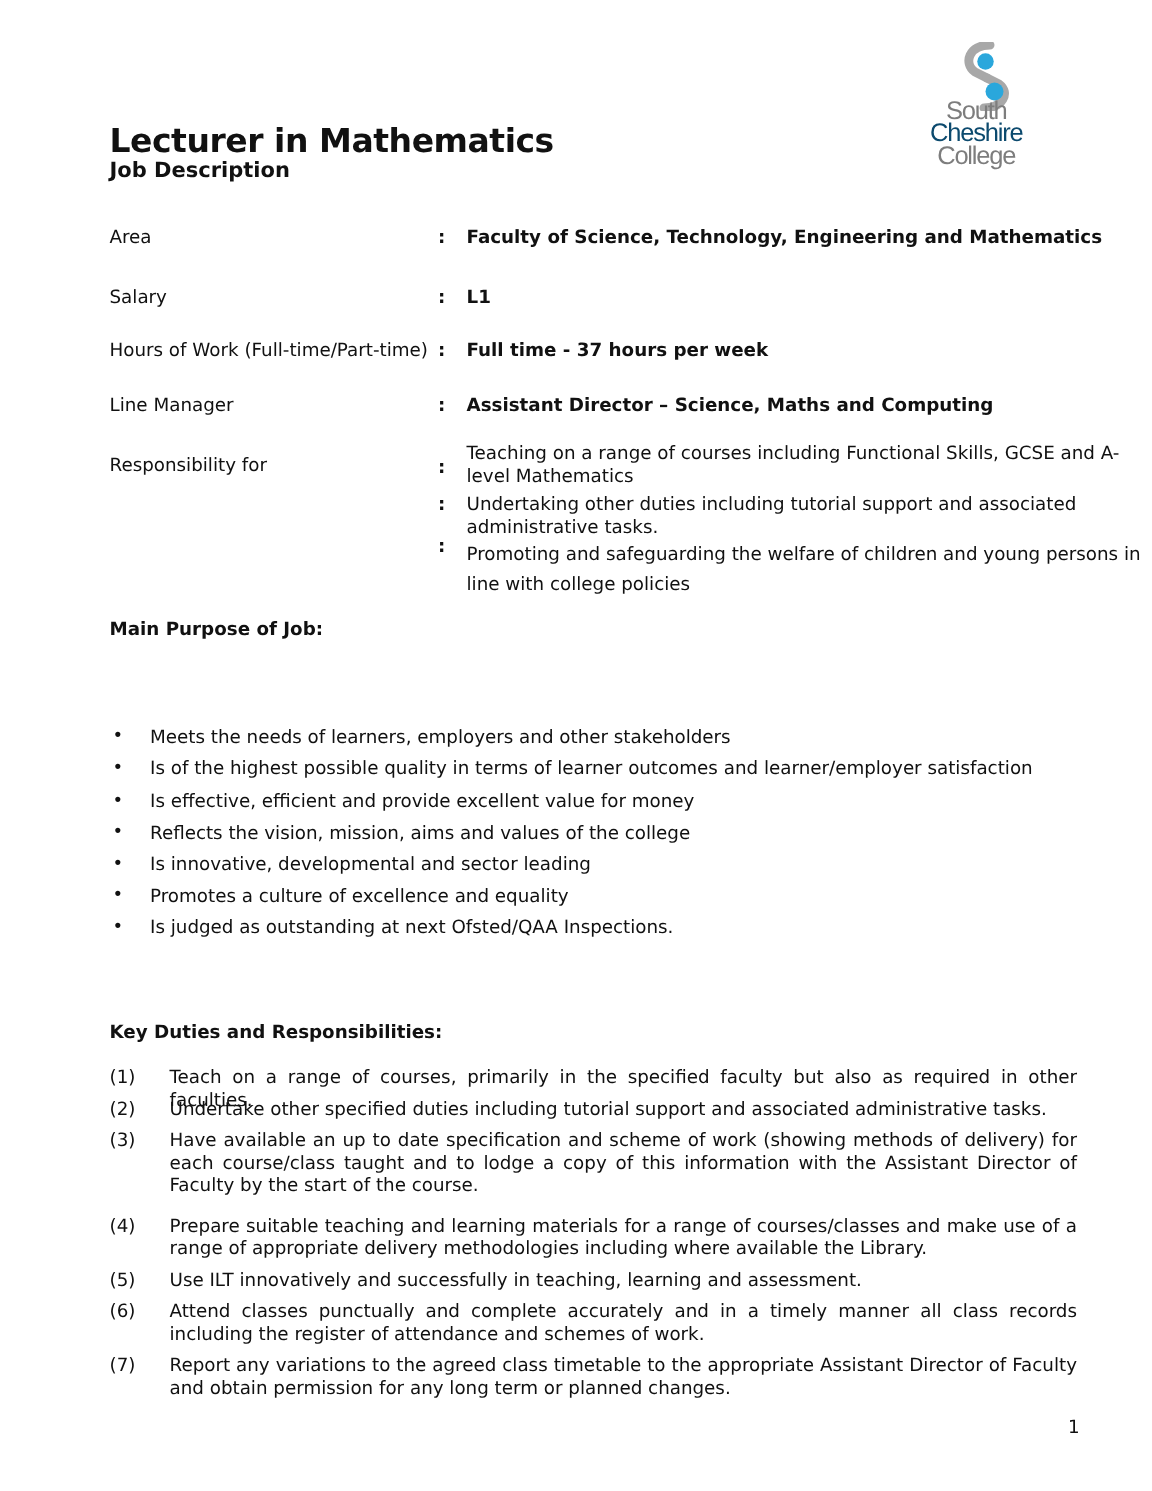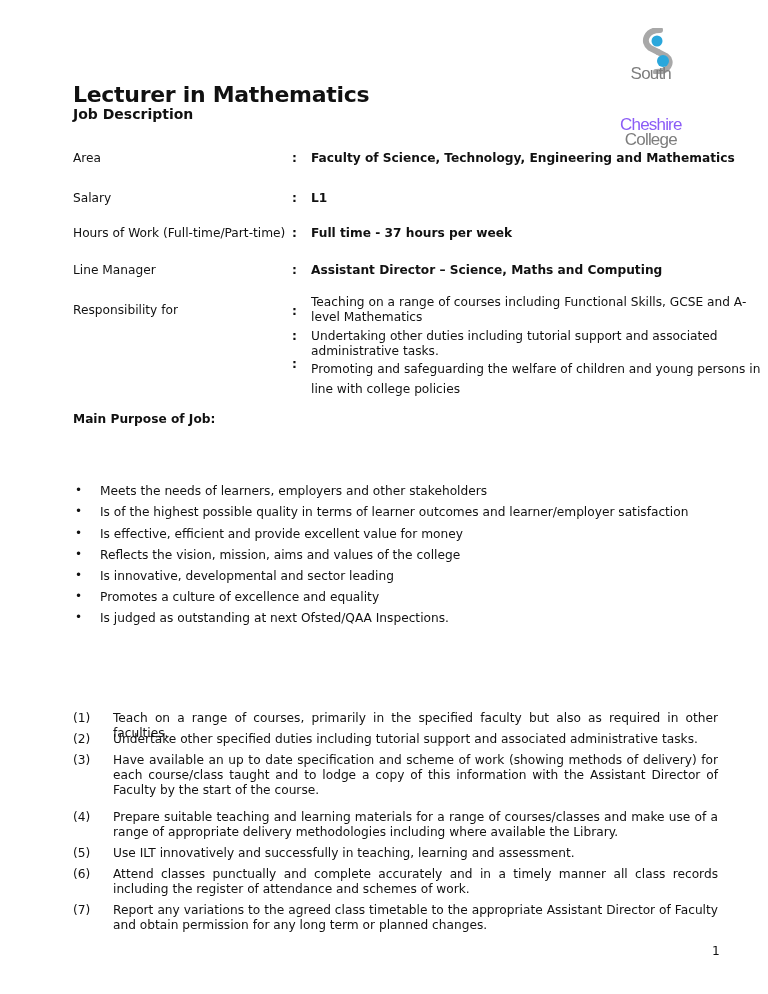--- a/index.html
+++ b/index.html
@@ -6,21 +6,21 @@
   body { width: 768px; height: 994px; position: relative; overflow: hidden;
          font-family: "DejaVu Sans", sans-serif; color: #111; font-size: 12.2px; }
   .page { position: absolute; left: 0; top: 0; width: 768px; height: 994px; }
 
   .logo { position: absolute; left: 620px; top: 28px; width: 72px; height: 84px; }
   .logo-mark { position: absolute; left: 16px; top: 0; width: 44px; height: 46px; }
   .logo-text { position: absolute; left: 0; top: 38px; font-family: "Liberation Sans", sans-serif;
                font-size: 17px; line-height: 15px; letter-spacing: -0.8px; }
   .logo-text div { white-space: nowrap; }
   .lt-grey { color: #7d7d7d; text-align: center; }
-  .lt-blue { color: #8b5cf6; margin-top: 36px; }
+  .lt-blue { color: #0c4a6e; }
 
   .title { position: absolute; left: 73px; top: 82px; font-size: 22px; font-weight: bold; margin: 0; letter-spacing: -0.3px; }
   .subtitle { position: absolute; left: 73px; top: 106px; font-size: 14px; font-weight: bold; }
 
   .field-row { position: absolute; left: 73px; width: 660px; }
   .field-label { position: absolute; left: 0; top: 0; white-space: nowrap; }
   .field-colon { position: absolute; left: 219px; top: 0; font-weight: bold; }
   .field-value { position: absolute; left: 238px; top: 0; font-weight: bold; white-space: nowrap; }
 
   .resp-item { position: absolute; left: 73px; width: 660px; }
@@ -125,20 +125,21 @@
   <div class="bullet" style="top:590px;">
     <span class="bullet-dot">•</span>
     <span class="bullet-text">Promotes a culture of excellence and equality</span>
   </div>
   <div class="bullet" style="top:611px;">
     <span class="bullet-dot">•</span>
     <span class="bullet-text">Is judged as outstanding at next Ofsted/QAA Inspections.</span>
   </div>
 
 
+  <div class="heading" style="top:681px;">Key Duties and Responsibilities:</div>
 
   <div class="duty" style="top:711px;">
     <span class="duty-num">(1)</span>
     <span class="duty-text">Teach on a range of courses, primarily in the specified faculty but also as required in other faculties.</span>
   </div>
   <div class="duty" style="top:732px;">
     <span class="duty-num">(2)</span>
     <span class="duty-text">Undertake other specified duties including tutorial support and associated administrative tasks.</span>
   </div>
   <div class="duty" style="top:753px;">

